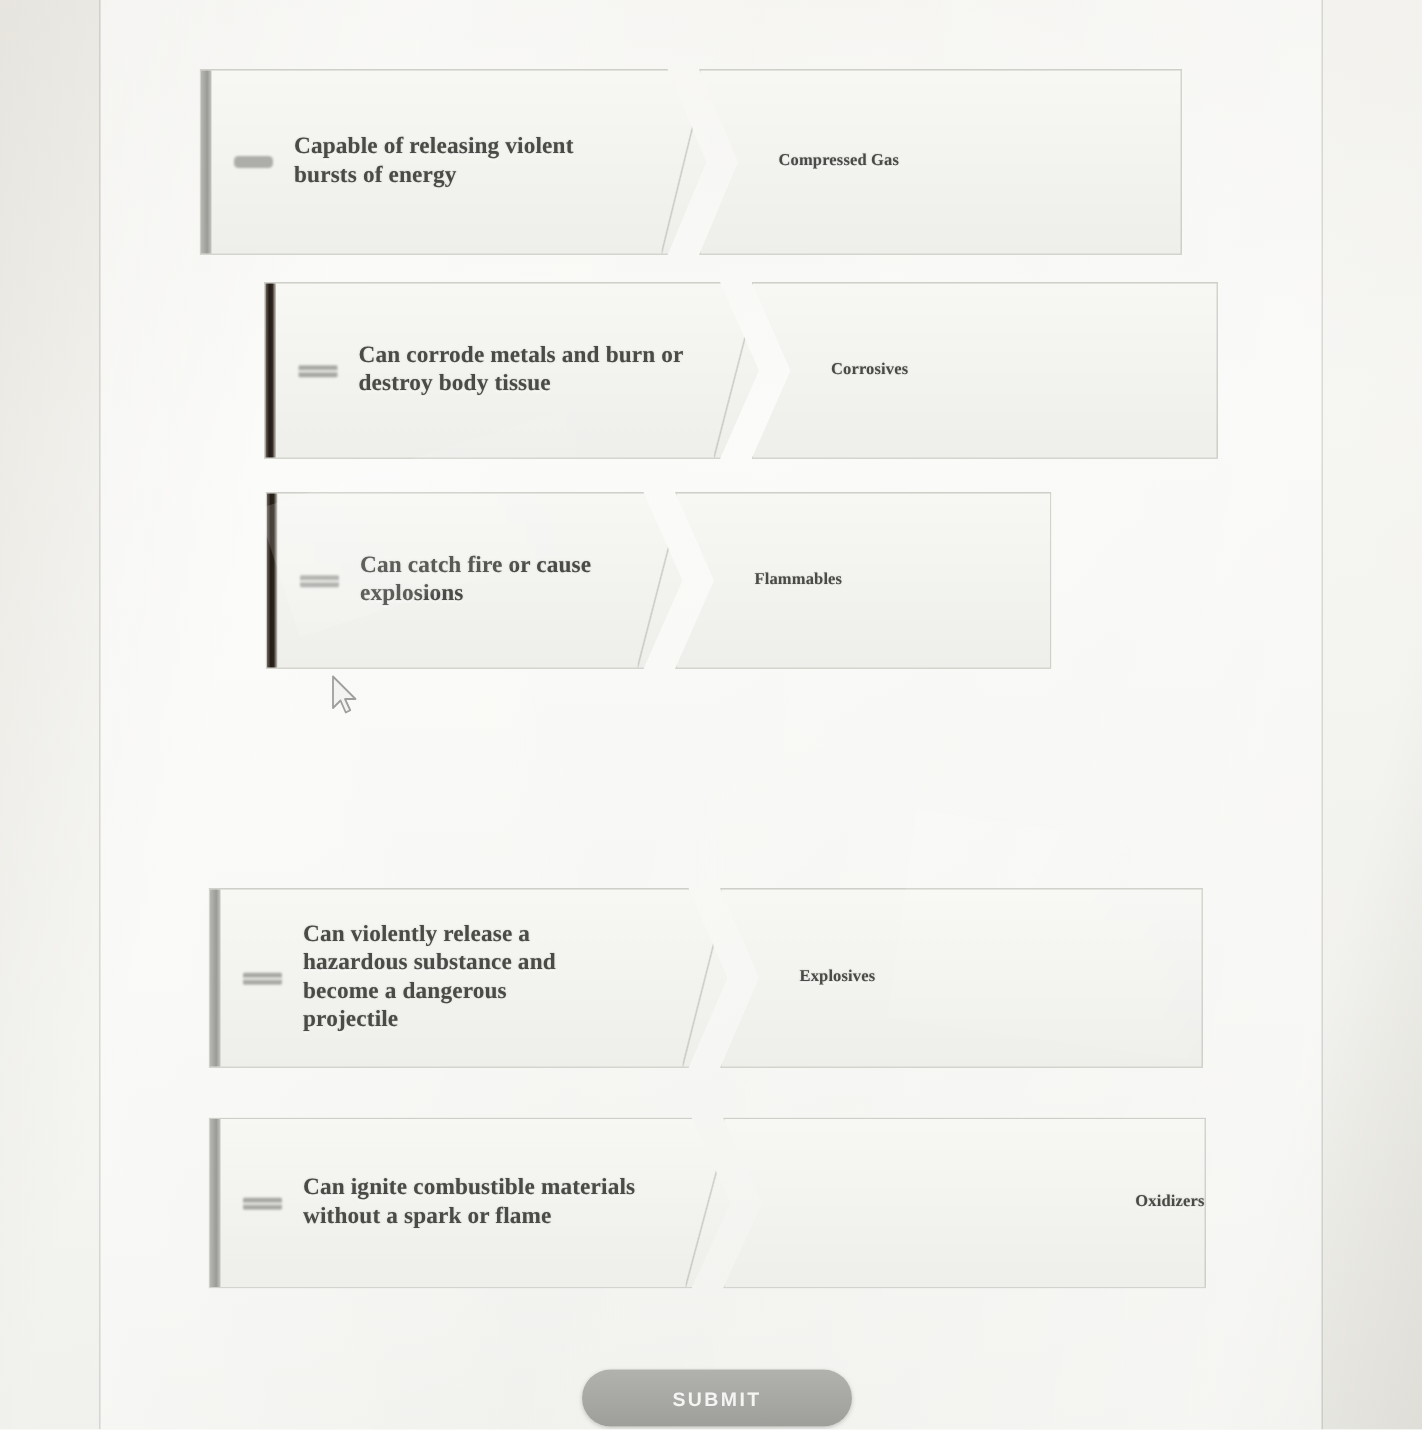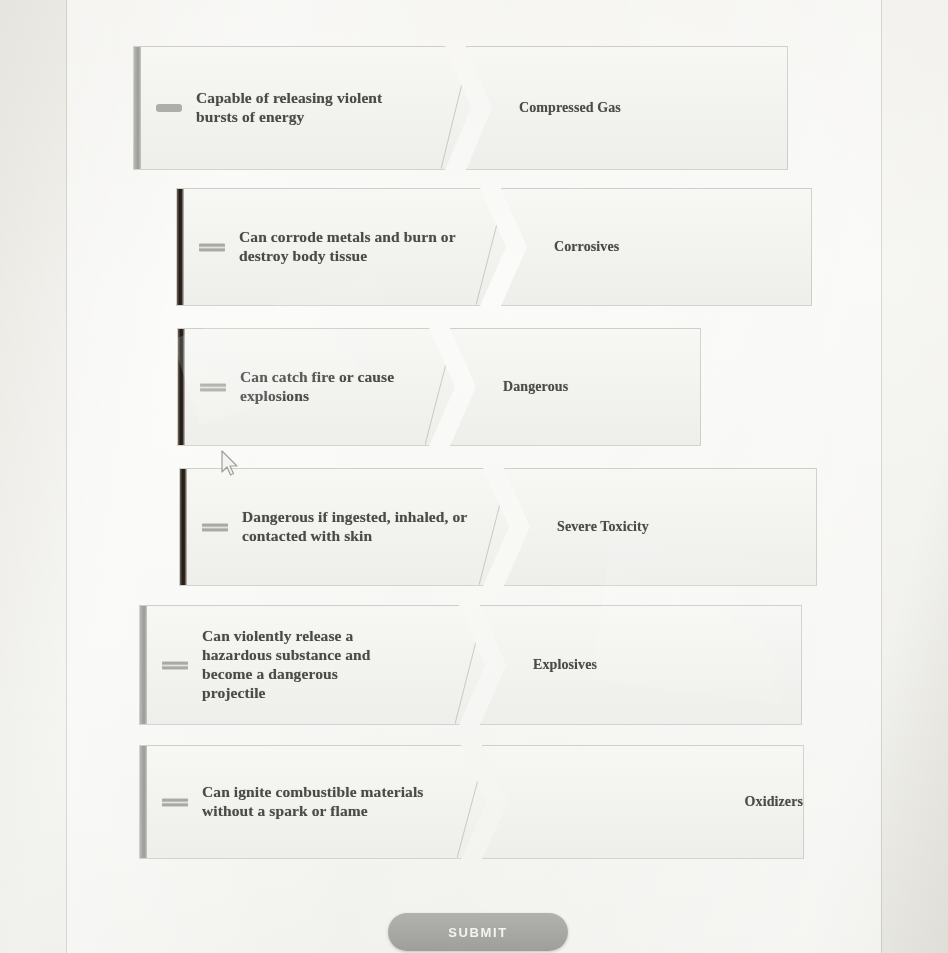--- a/index.html
+++ b/index.html
@@ -109,21 +109,21 @@
 
   .def-text, .term-text {
     color: #4a4a46;
     font-weight: 700;
     letter-spacing: .1px;
     text-shadow: 0 0 1.1px rgba(120,120,115,0.55), 0 1px 1.4px rgba(255,255,255,0.85);
     filter: blur(0.35px);
     line-height: 1.22;
   }
   .def-text { font-size: 15.5px; }
-  .term-text { font-size: 14px; margin-left: 52px; }
+  .term-text { font-size: 11px; margin-left: 52px; }
 
   
   .submit {
     position: absolute;
     left: 388px;
     top: 913px;
     width: 180px;
     height: 38px;
     border-radius: 19px;
     background: linear-gradient(180deg,#b1b1ad 0%,#a7a7a3 55%,#9e9e9a 100%);
@@ -192,36 +192,26 @@
     </div>
   </div>
 
   <div class="row" style="left:177px; top:328px; width:524px; height:118px;border-radius:13px;">
     <div class="card def" style="width:330px; height:118px;">
       <div class="accent dark"></div>
       <div class="handle"></div>
       <div class="def-text" style="width:215px;">Can catch fire or cause explosions</div>
     </div>
     <div class="card term" style="width:311px; height:118px; margin-left:-5px;">
-      <div class="term-text">Dangerous</div>
-    </div>
-  </div>
-
-  <div class="row" style="left:179px; top:468px; width:638px; height:118px;">
-    <div class="card def" style="width:330px; height:118px;">
-      <div class="accent dark"></div>
-      <div class="handle"></div>
-      <div class="def-text" style="width:252px;">Dangerous if ingested, inhaled, or contacted with skin</div>
-    </div>
-    <div class="card term" style="width:313px; height:118px; margin-left:-5px;">
-      <div class="term-text">Severe Toxicity</div>
-    </div>
-  </div>
-
-  <div class="row" style="left:139px; top:605px; width:680px; height:120px;">
+      <div class="term-text">Flammables</div>
+    </div>
+  </div>
+
+
+  <div class="row" style="left:139px; top:592px; width:680px; height:120px;">
     <div class="card def" style="width:346px; height:120px;">
       <div class="accent gray"></div>
       <div class="handle"></div>
       <div class="def-text" style="width:198px;">Can violently release a hazardous substance and become a dangerous projectile</div>
     </div>
     <div class="card term" style="width:322px; height:120px; margin-left:-5px;">
       <div class="term-text">Explosives</div>
     </div>
   </div>
 

